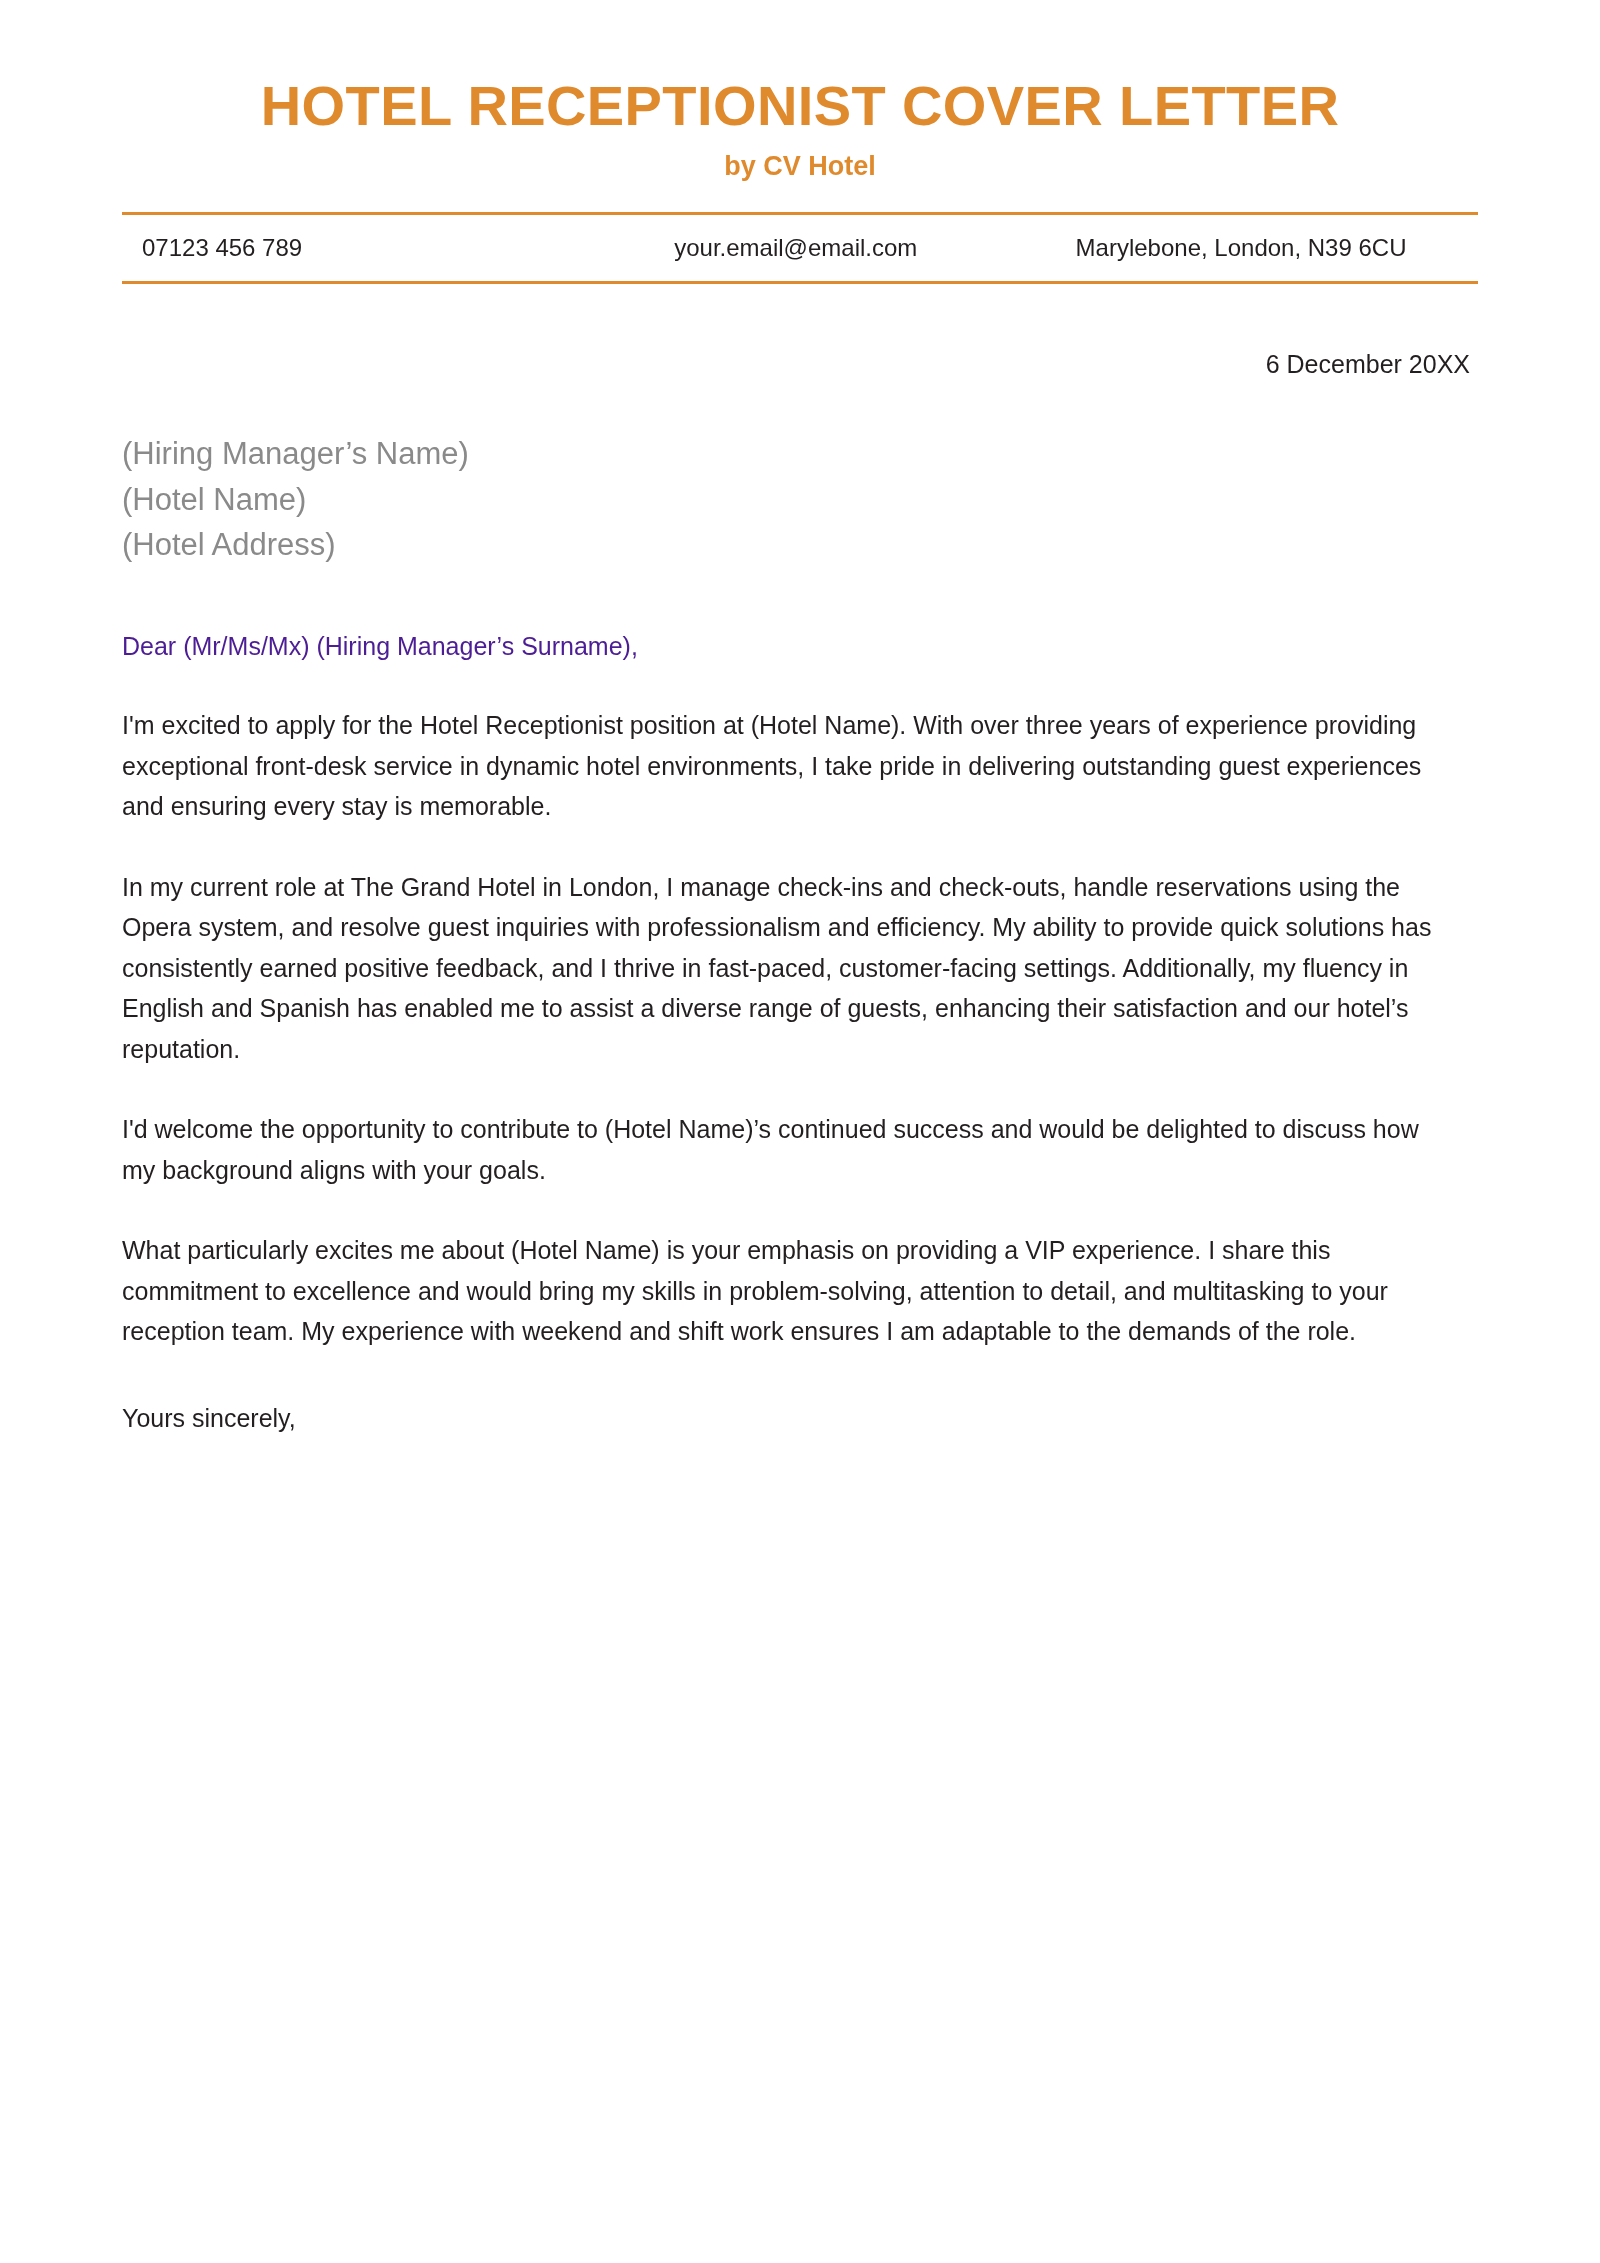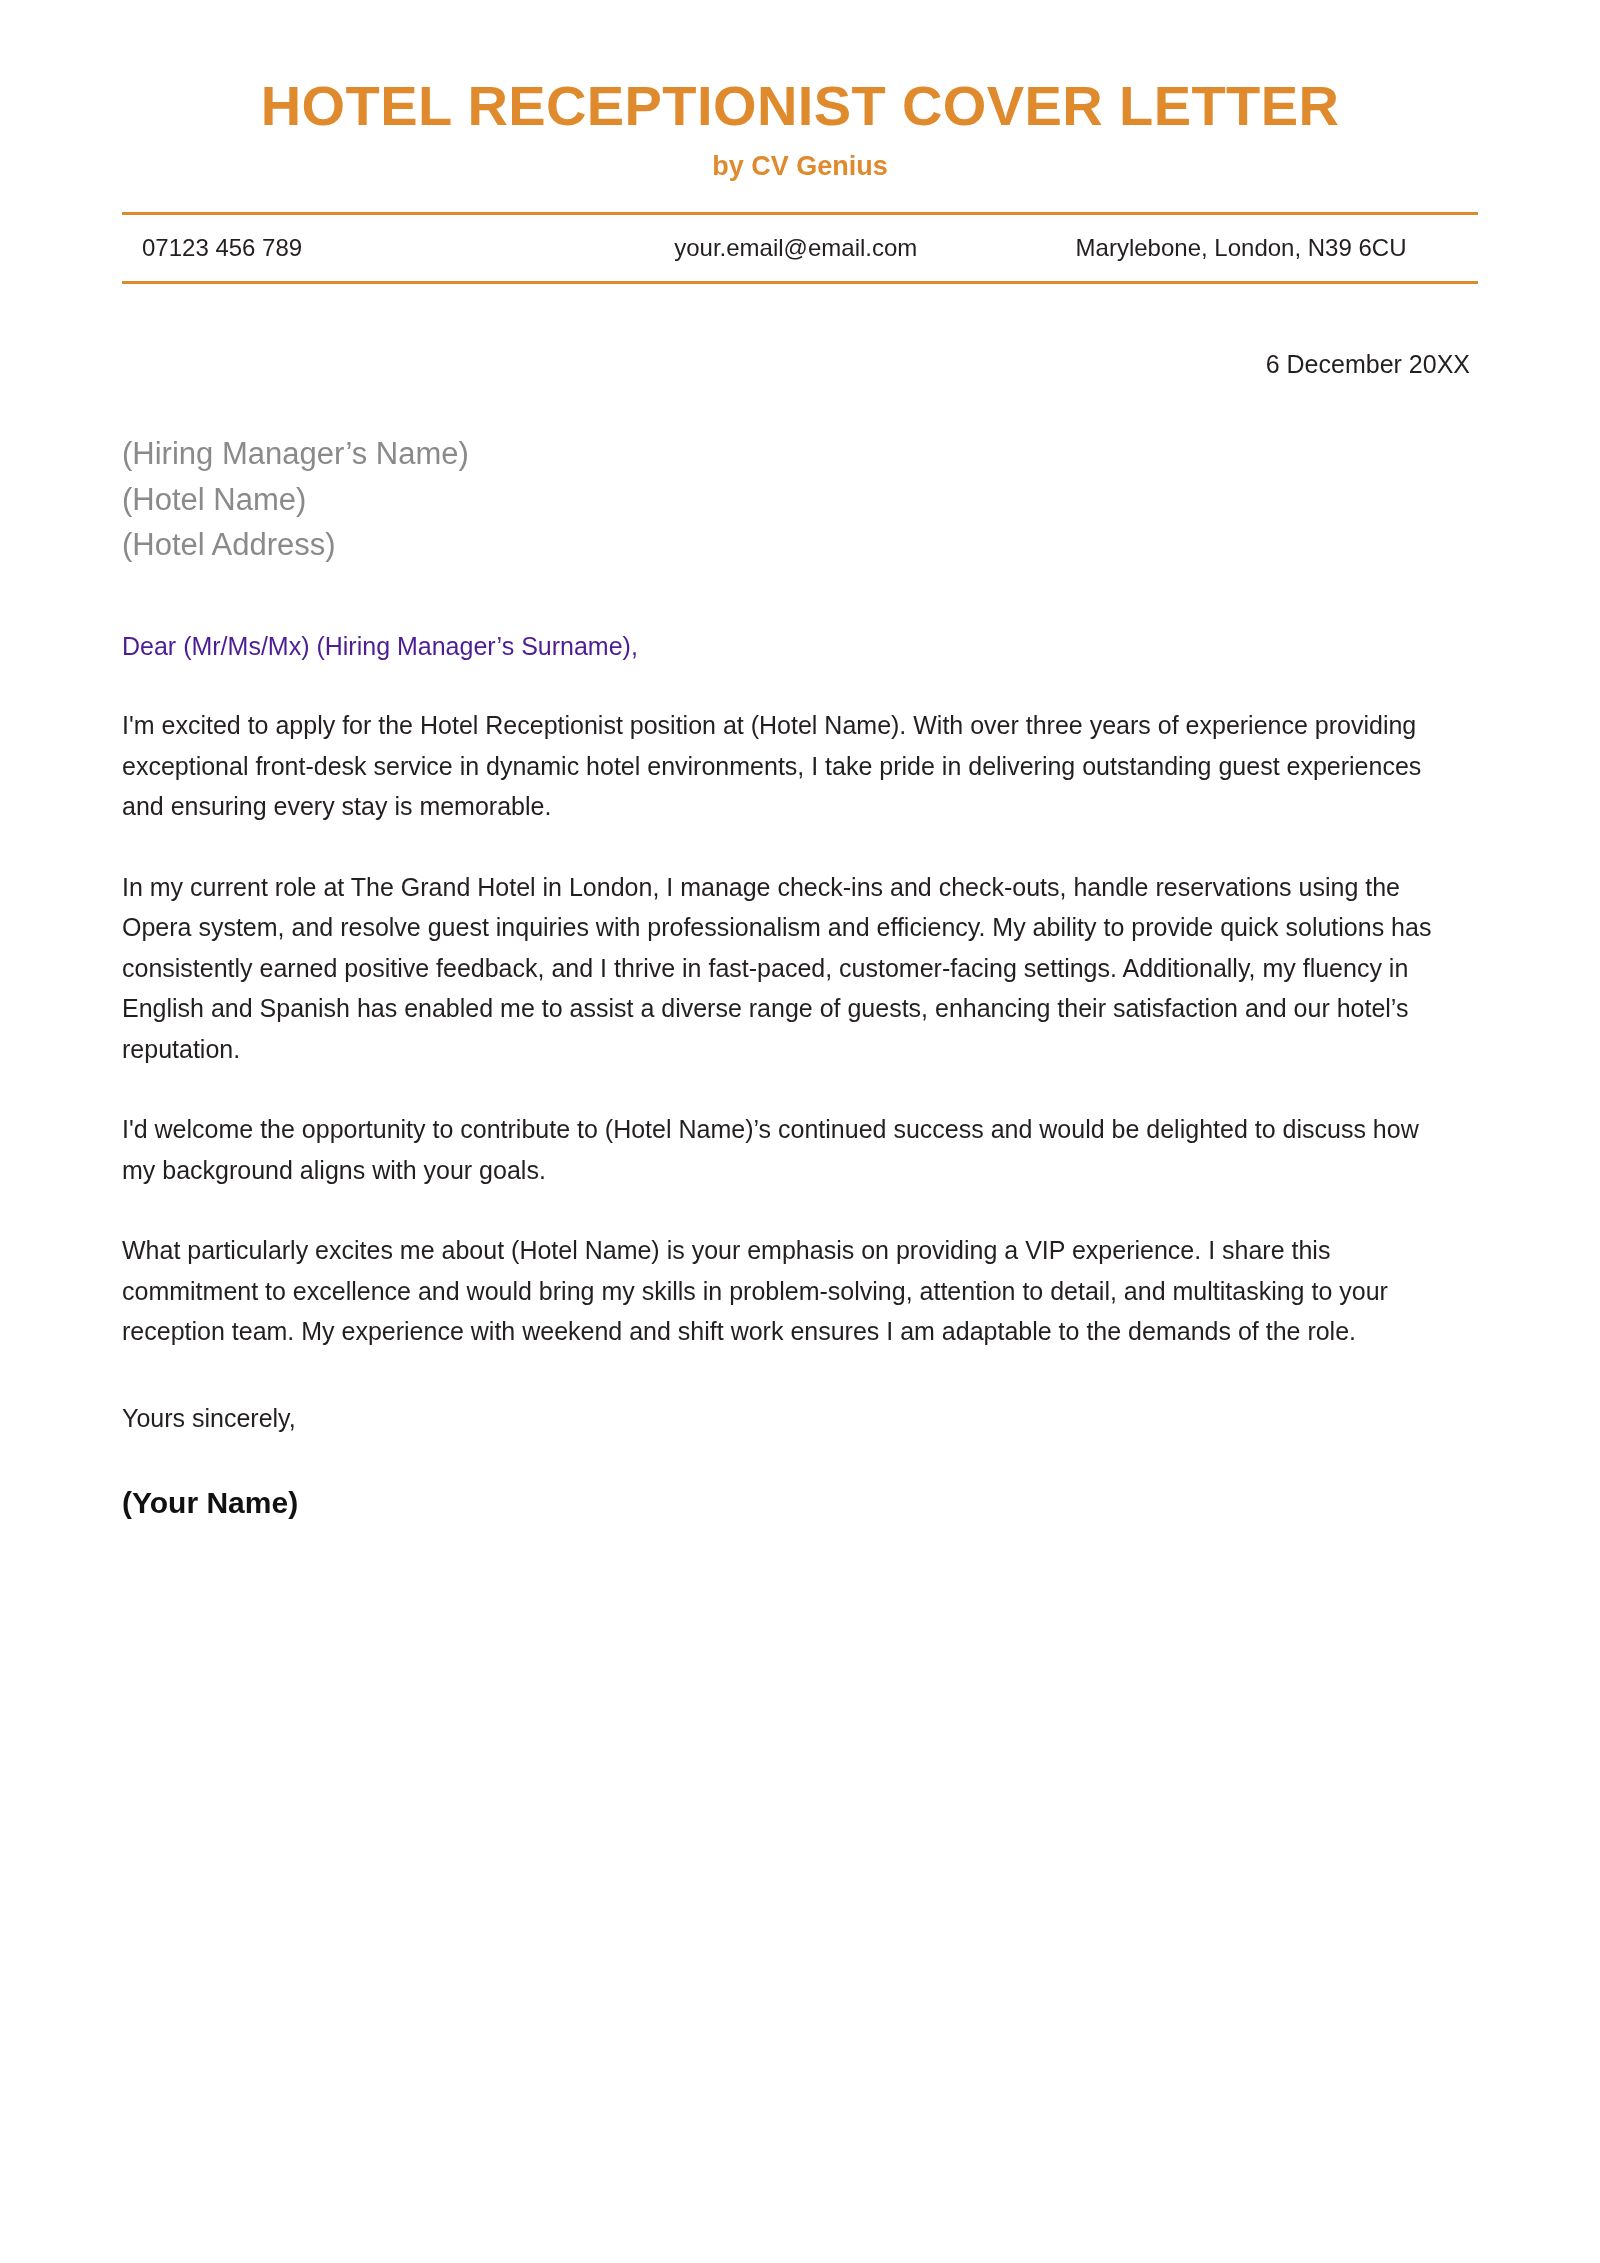--- a/index.html
+++ b/index.html
@@ -115,21 +115,21 @@
     line-height: 1.2;
   }
 </style>
 </head>
 <body>
 
 <div class="page">
 
   <div class="header-block">
     <h1 class="doc-title">HOTEL RECEPTIONIST COVER LETTER</h1>
-    <p class="doc-subtitle">by CV Genius</p>
+    <p class="doc-subtitle">by CV Hotel</p>
   </div>
 
   <div class="rule rule-top"></div>
 
   <div class="contact-bar">
     <span class="contact-item contact-phone">07123 456 789</span>
     <span class="contact-item contact-email">your.email@email.com</span>
     <span class="contact-item contact-address">Marylebone, London, N39 6CU</span>
   </div>
 
@@ -148,15 +148,14 @@
   <p class="body-paragraph">I'm excited to apply for the Hotel Receptionist position at (Hotel Name). With over three years of experience providing exceptional front-desk service in dynamic hotel environments, I take pride in delivering outstanding guest experiences and ensuring every stay is memorable.</p>
 
   <p class="body-paragraph">In my current role at The Grand Hotel in London, I manage check-ins and check-outs, handle reservations using the Opera system, and resolve guest inquiries with professionalism and efficiency. My ability to provide quick solutions has consistently earned positive feedback, and I thrive in fast-paced, customer-facing settings. Additionally, my fluency in English and Spanish has enabled me to assist a diverse range of guests, enhancing their satisfaction and our hotel’s reputation.</p>
 
   <p class="body-paragraph">I'd welcome the opportunity to contribute to (Hotel Name)’s continued success and would be delighted to discuss how my background aligns with your goals.</p>
 
   <p class="body-paragraph">What particularly excites me about (Hotel Name) is your emphasis on providing a VIP experience. I share this commitment to excellence and would bring my skills in problem-solving, attention to detail, and multitasking to your reception team. My experience with weekend and shift work ensures I am adaptable to the demands of the role.</p>
 
   <div class="closing">Yours sincerely,</div>
 
-  <div class="signature">(Your Name)</div>
 
 </div>
 
 </body></html>

